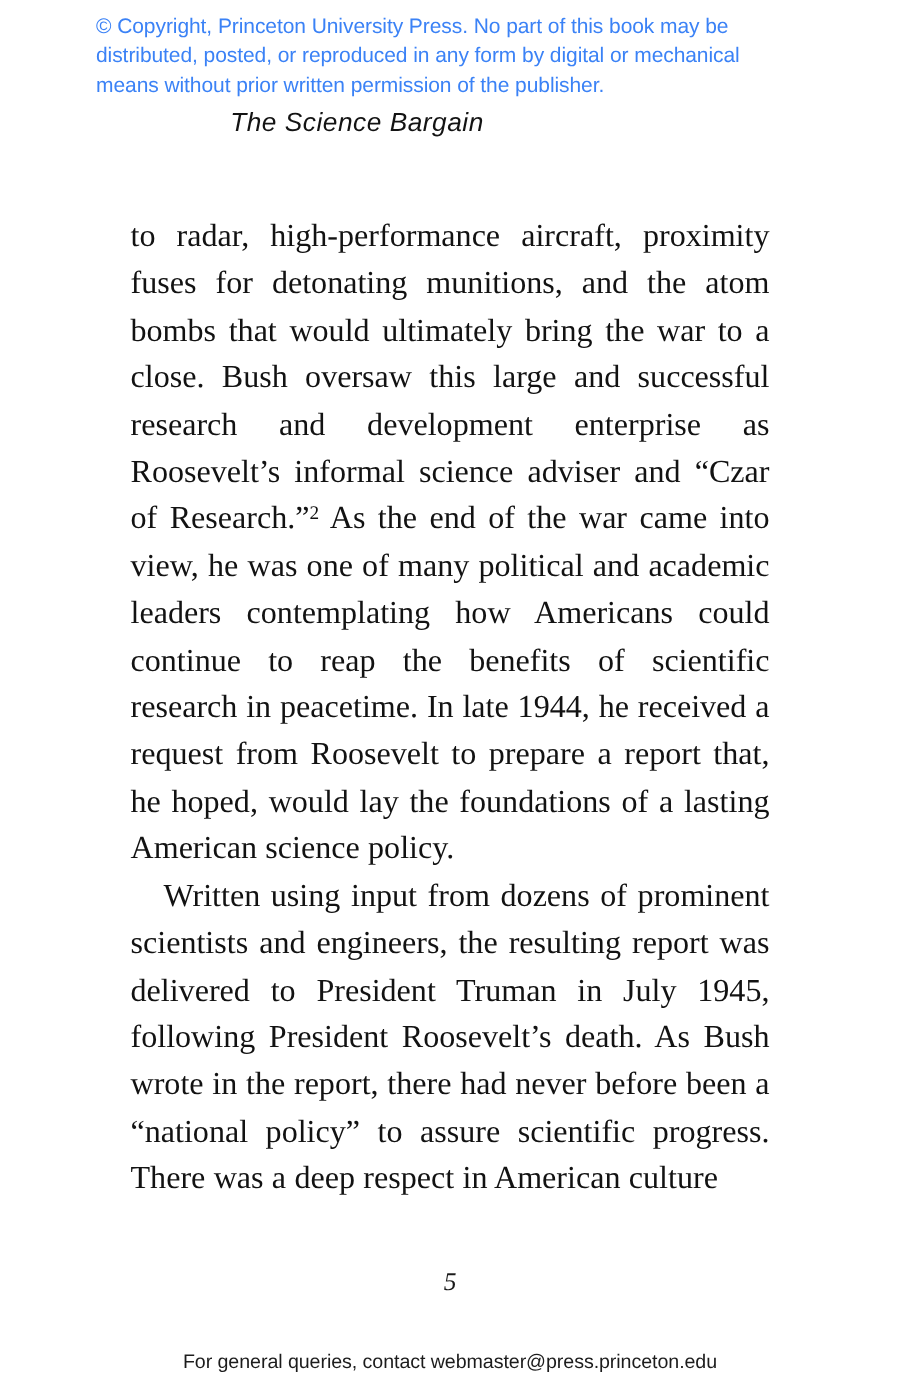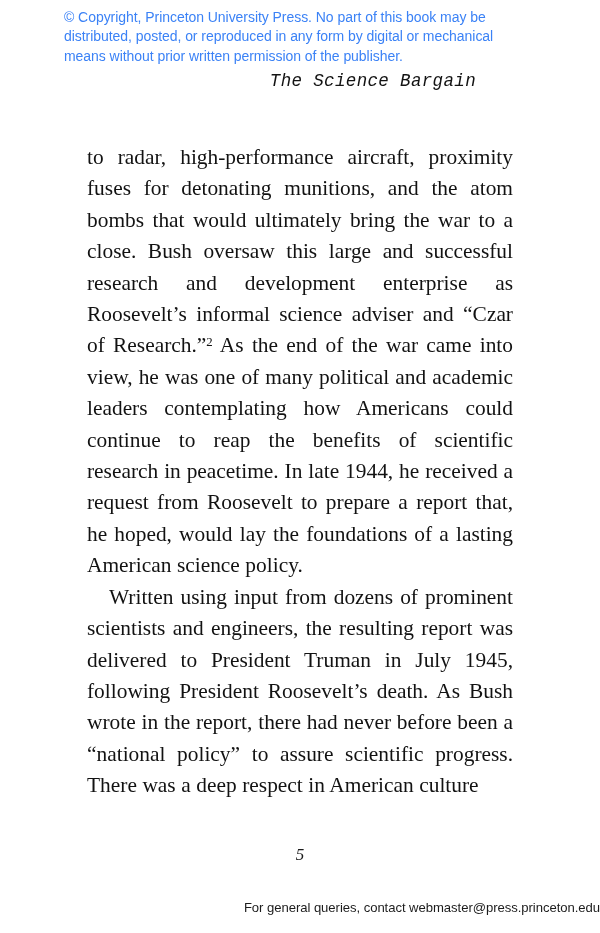--- a/index.html
+++ b/index.html
@@ -28,22 +28,22 @@
     text-align: left;
     letter-spacing: -0.05px;
   }
 
   
   .running-head {
     position: absolute;
     left: 0;
     top: 71px;
     width: 476px;
-    text-align: right;
-    font-family: Liberation Mono, monospace;
+    text-align: center;
+    font-family: Liberation Sans, sans-serif;
     font-style: italic;
     font-size: 17.5px;
     color: #131313;
     letter-spacing: 0.35px;
   }
 
   
   .body-block {
     position: absolute;
     left: 87px;
@@ -85,21 +85,21 @@
     font-size: 17px;
     color: #1a1a1a;
   }
 
   
   .footer-query {
     position: absolute;
     left: 0;
     top: 900px;
     width: 600px;
-    text-align: right;
+    text-align: center;
     font-family: "Liberation Sans", sans-serif;
     font-size: 13.1px;
     color: #1c1c1c;
     letter-spacing: -0.05px;
   }
 </style>
 </head>
 <body>
 
 <div class="page">

